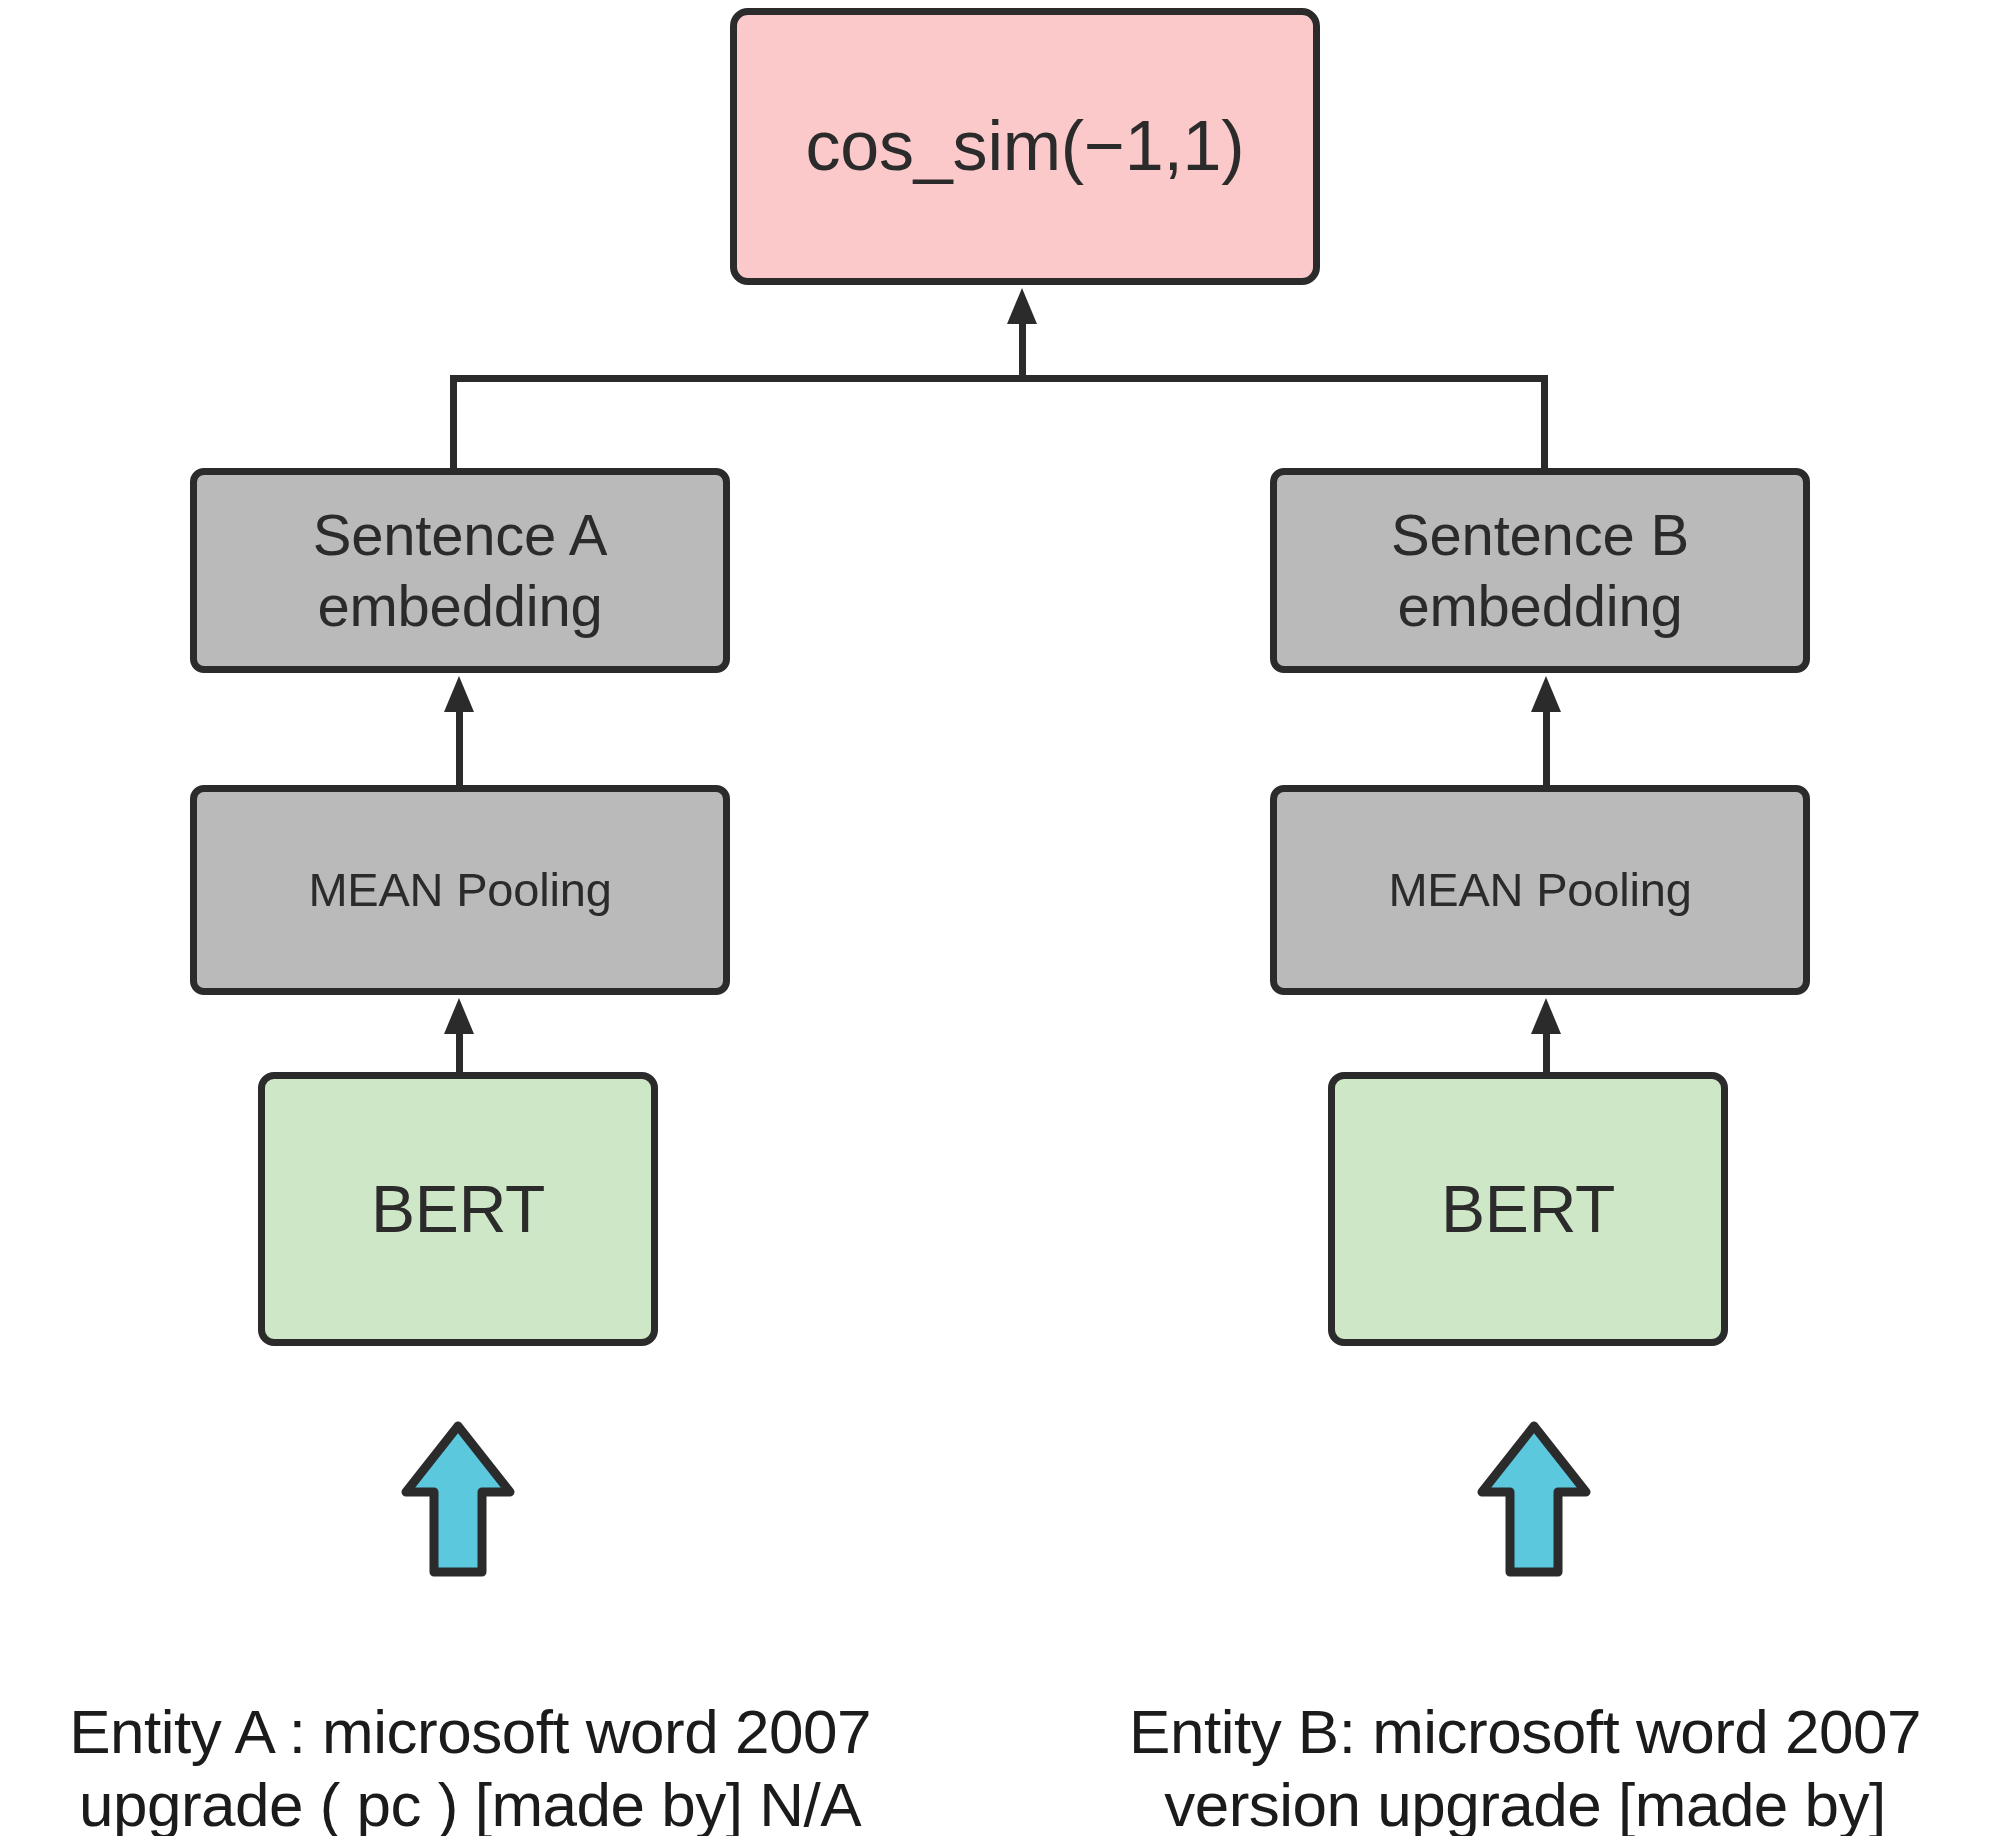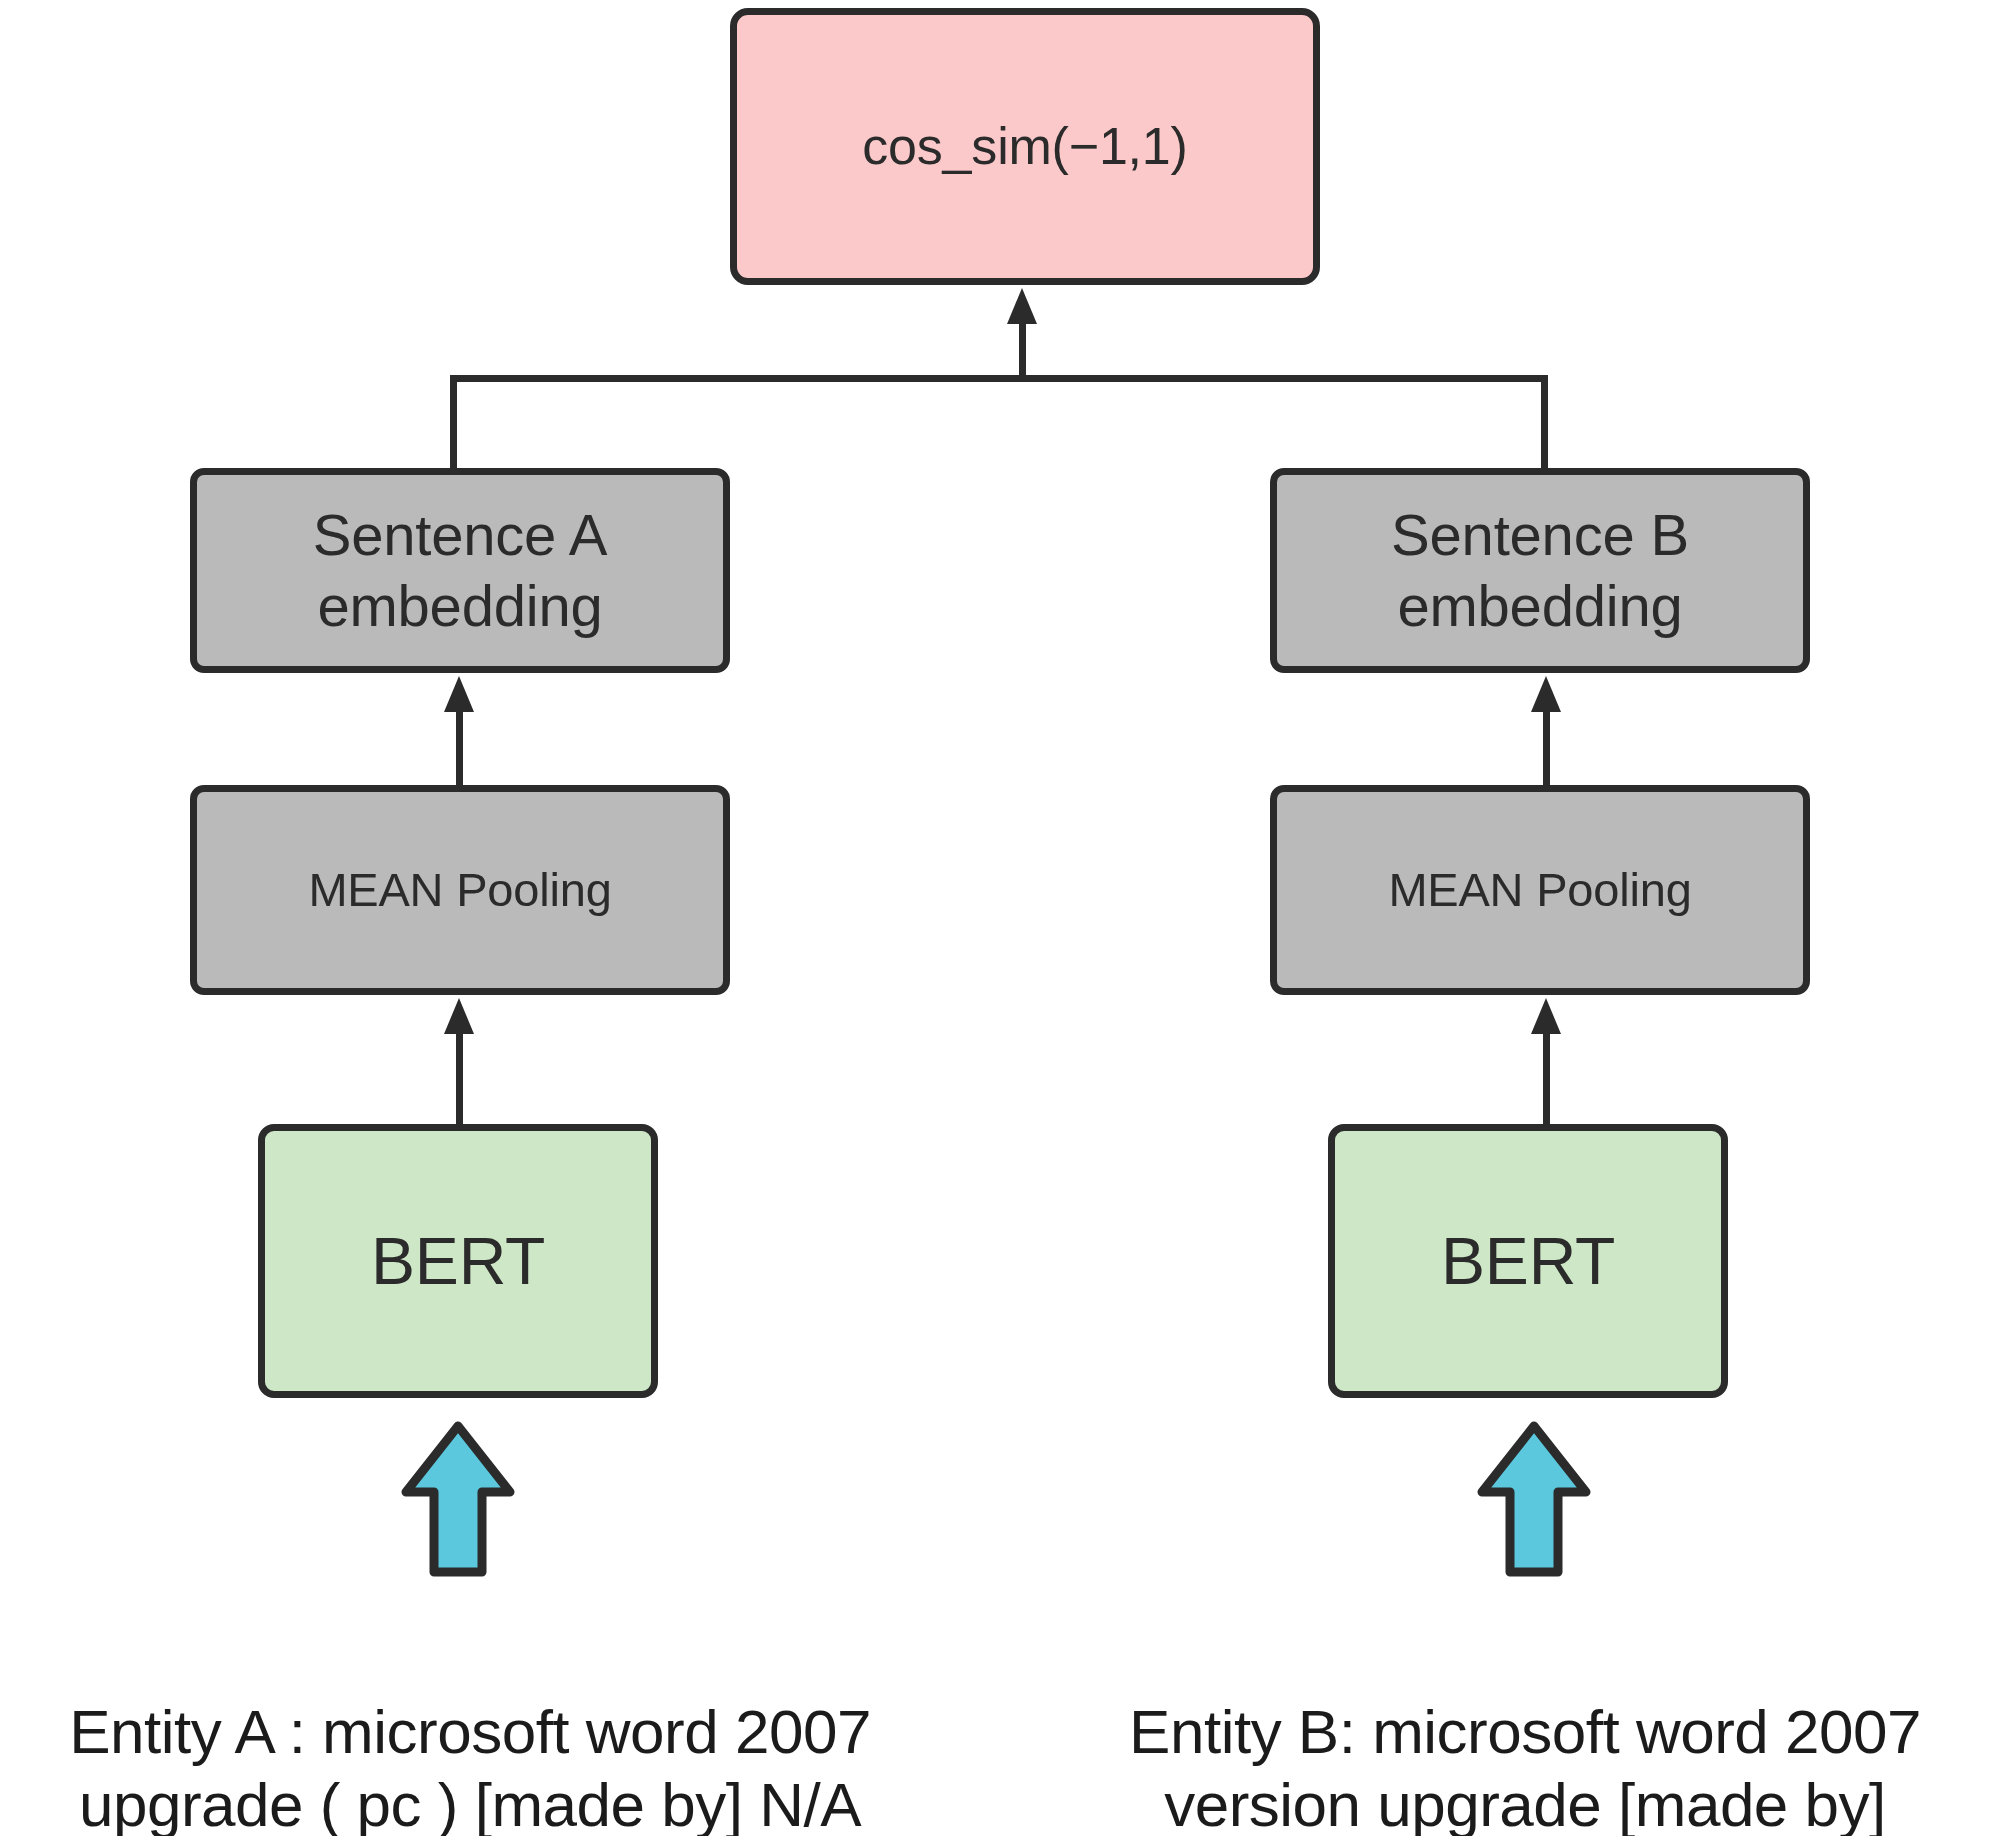--- a/index.html
+++ b/index.html
@@ -32,21 +32,21 @@
     line-height: 1.22;
     color: #2b2b2b;
     letter-spacing: -0.2px;
   }
   .node-label { display: block; white-space: pre-line; }
 
   .node.cos {
     left: 730px;  top: 8px;
     width: 590px; height: 277px;
     background: #fbc9ca;
-    font-size: 52px;
+    font-size: 70px;
     border-radius: 18px;
   }
   .node.embed {
     top: 468px;
     width: 540px; height: 205px;
     background: #bababa;
     font-size: 58px;
     text-align: center;
   }
   .node.embed.left  { left: 190px; }
@@ -55,21 +55,21 @@
   .node.pool {
     top: 785px;
     width: 540px; height: 210px;
     background: #bababa;
     font-size: 47px;
   }
   .node.pool.left  { left: 190px; }
   .node.pool.right { left: 1270px; }
 
   .node.bert {
-    top: 1124px;
+    top: 1072px;
     width: 400px; height: 274px;
     background: #cee8c7;
     font-size: 66px;
     border-radius: 16px;
   }
   .node.bert.left  { left: 258px; }
   .node.bert.right { left: 1328px; }
 
   
   .conn {

